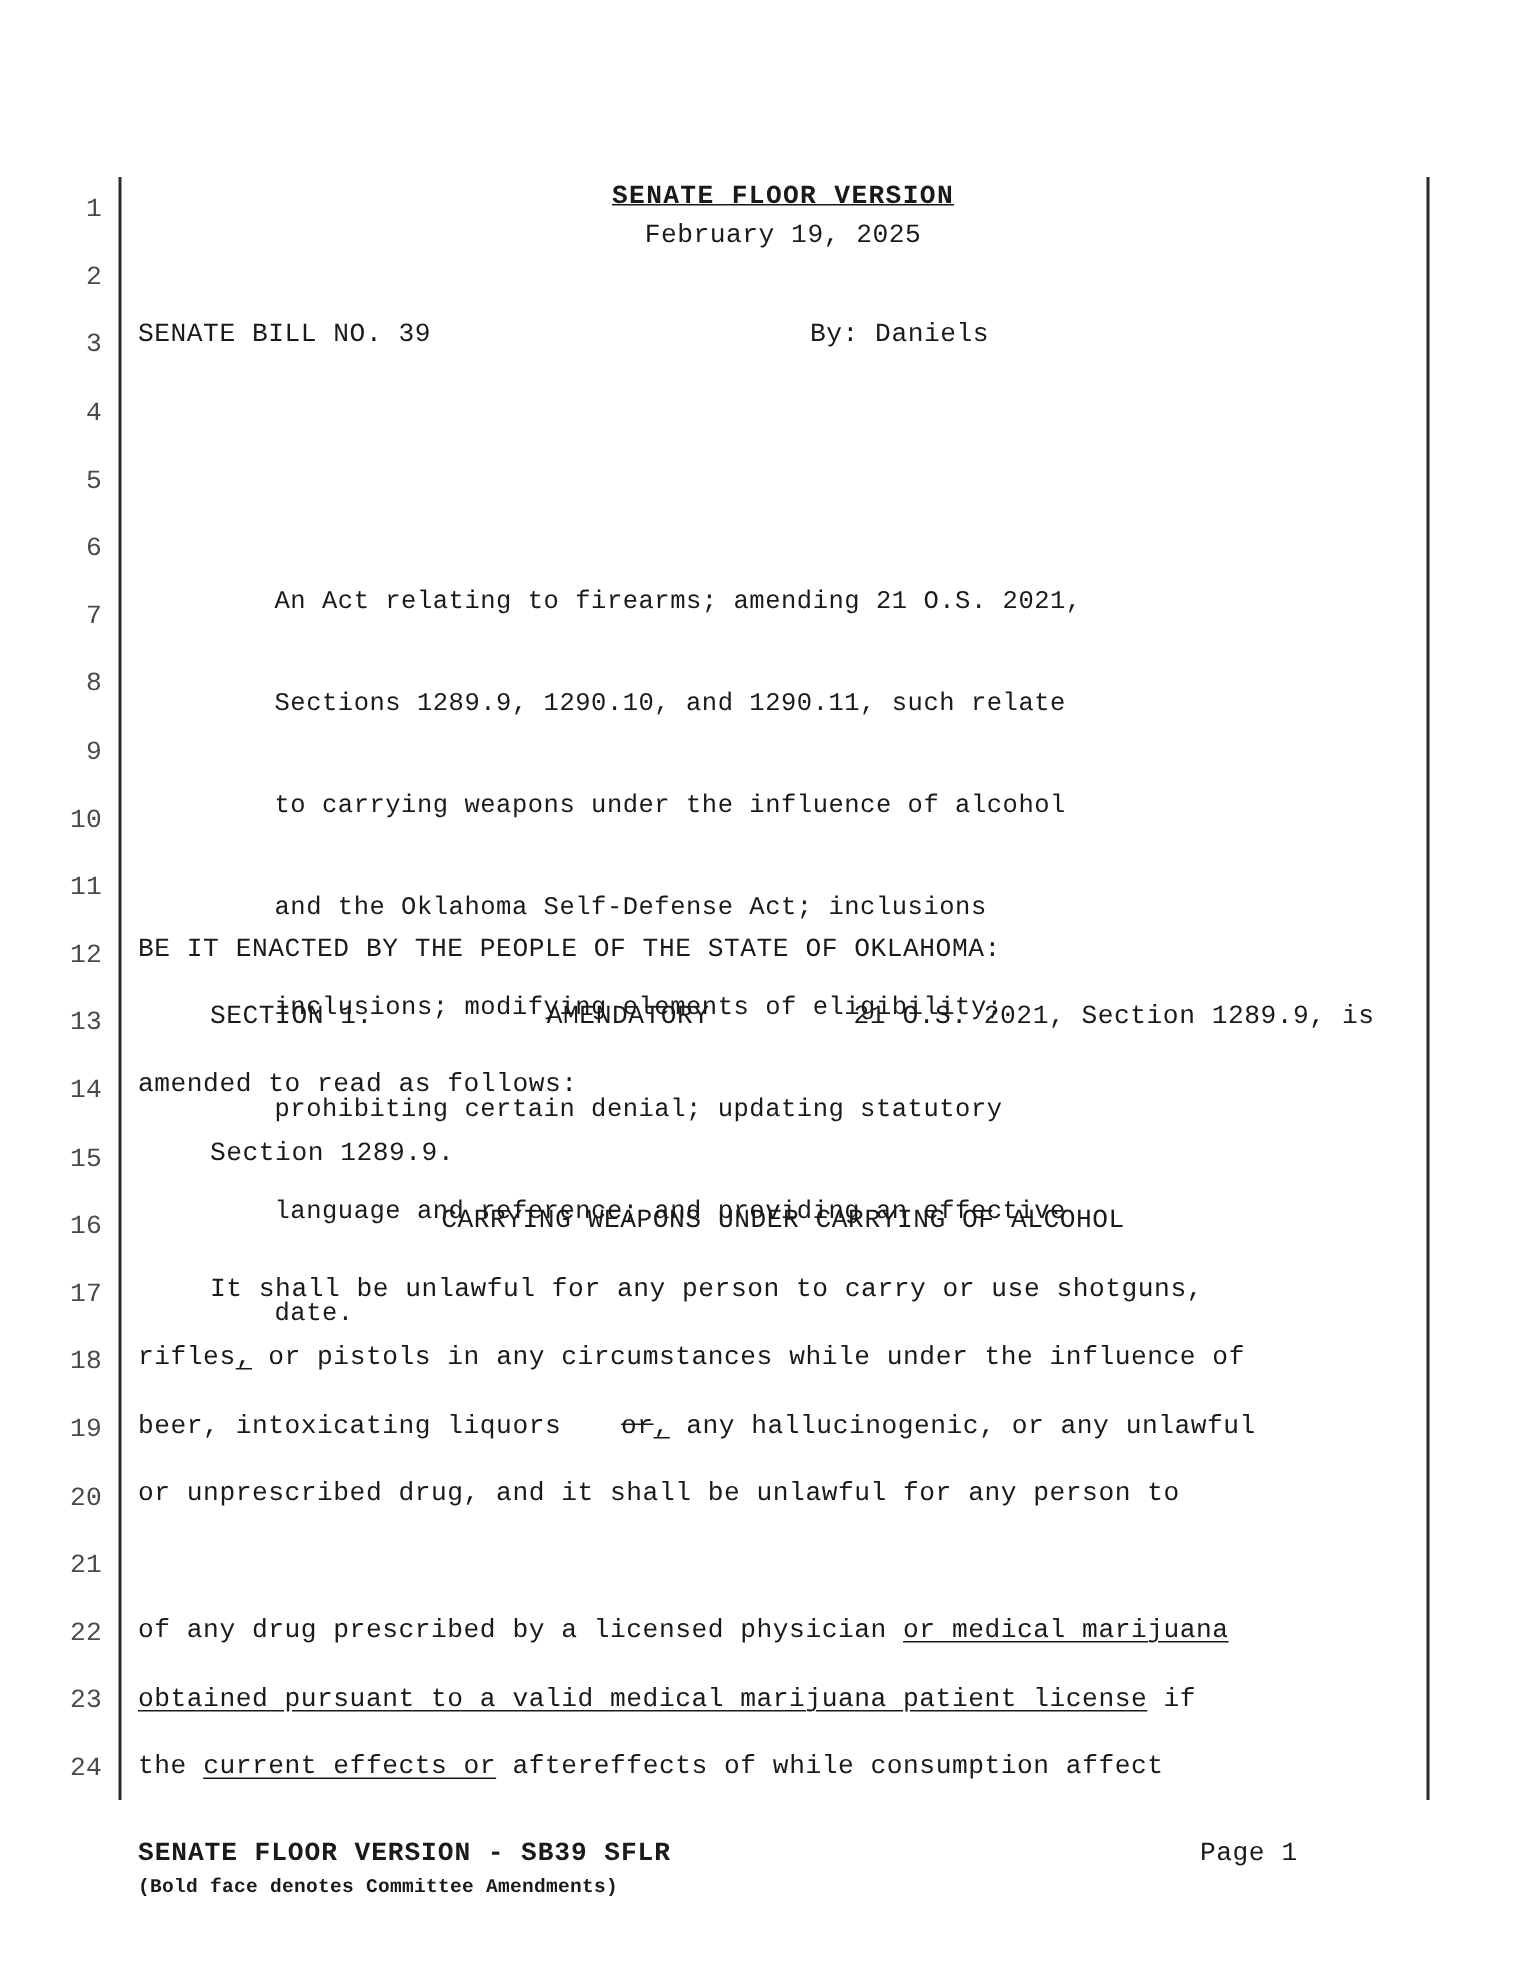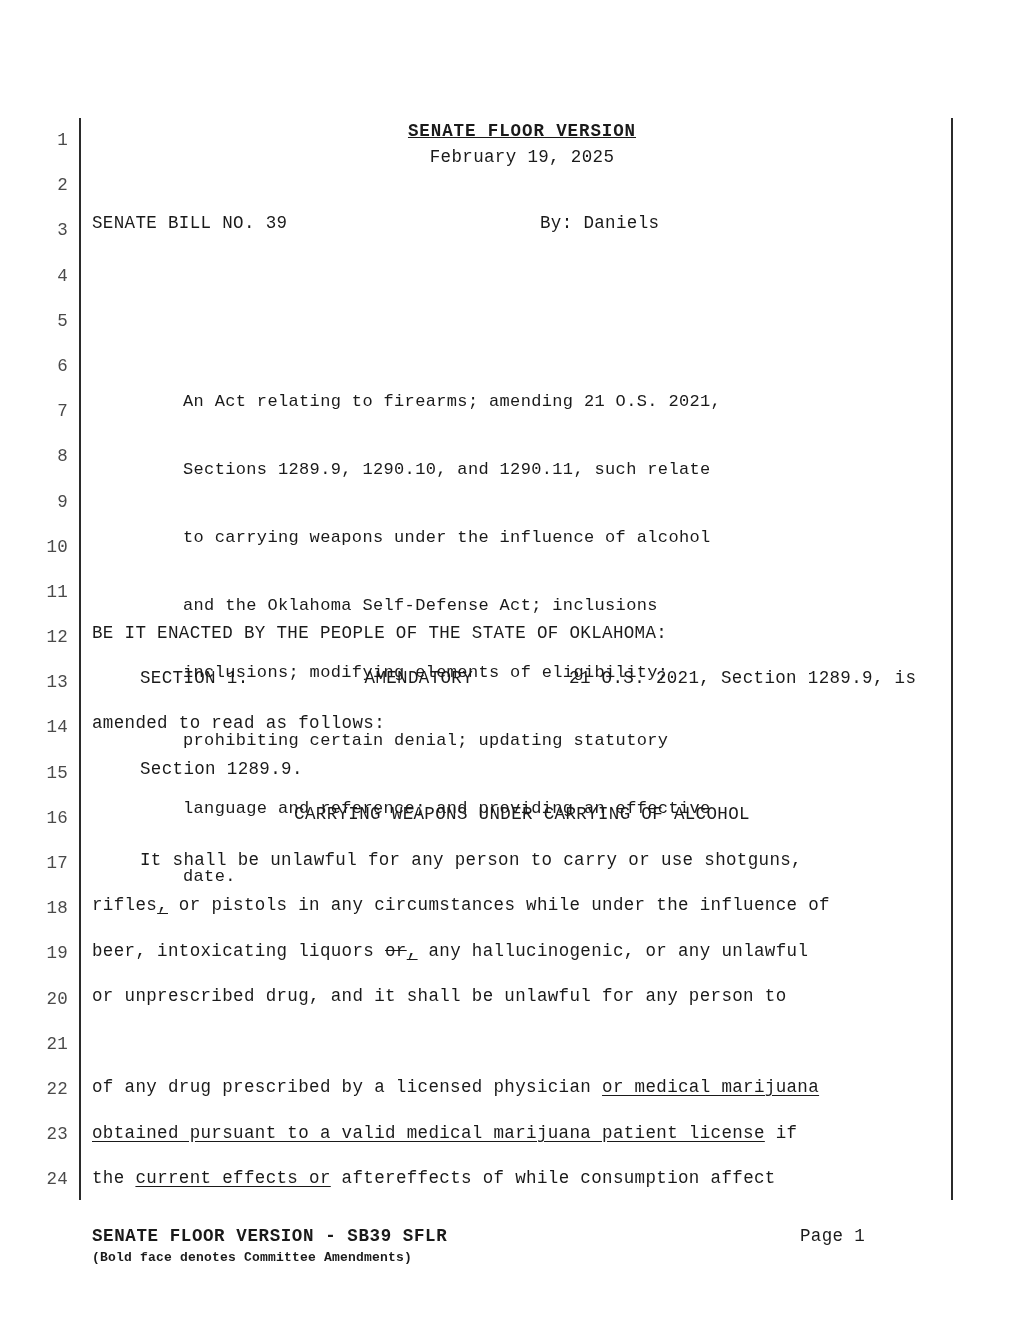--- a/index.html
+++ b/index.html
@@ -105,21 +105,21 @@
     width: 860px;
     font-size: 17.5px;
     line-height: 26px;
     letter-spacing: 0.35px;
     white-space: pre;
   }
   .line.center { text-align: center; }
 
   
   .ins { text-decoration: underline; text-underline-offset: 3px; }
-  .del { text-decoration: line-through; }
+  .del { text-decoration: line-through; margin-left: 29px; }
 
   
   .footer-left {
     position: absolute;
     left: 92px;
     top: 1224px;
     font-size: 17.5px;
     line-height: 24px;
     font-weight: bold;
     letter-spacing: 0.6px;

